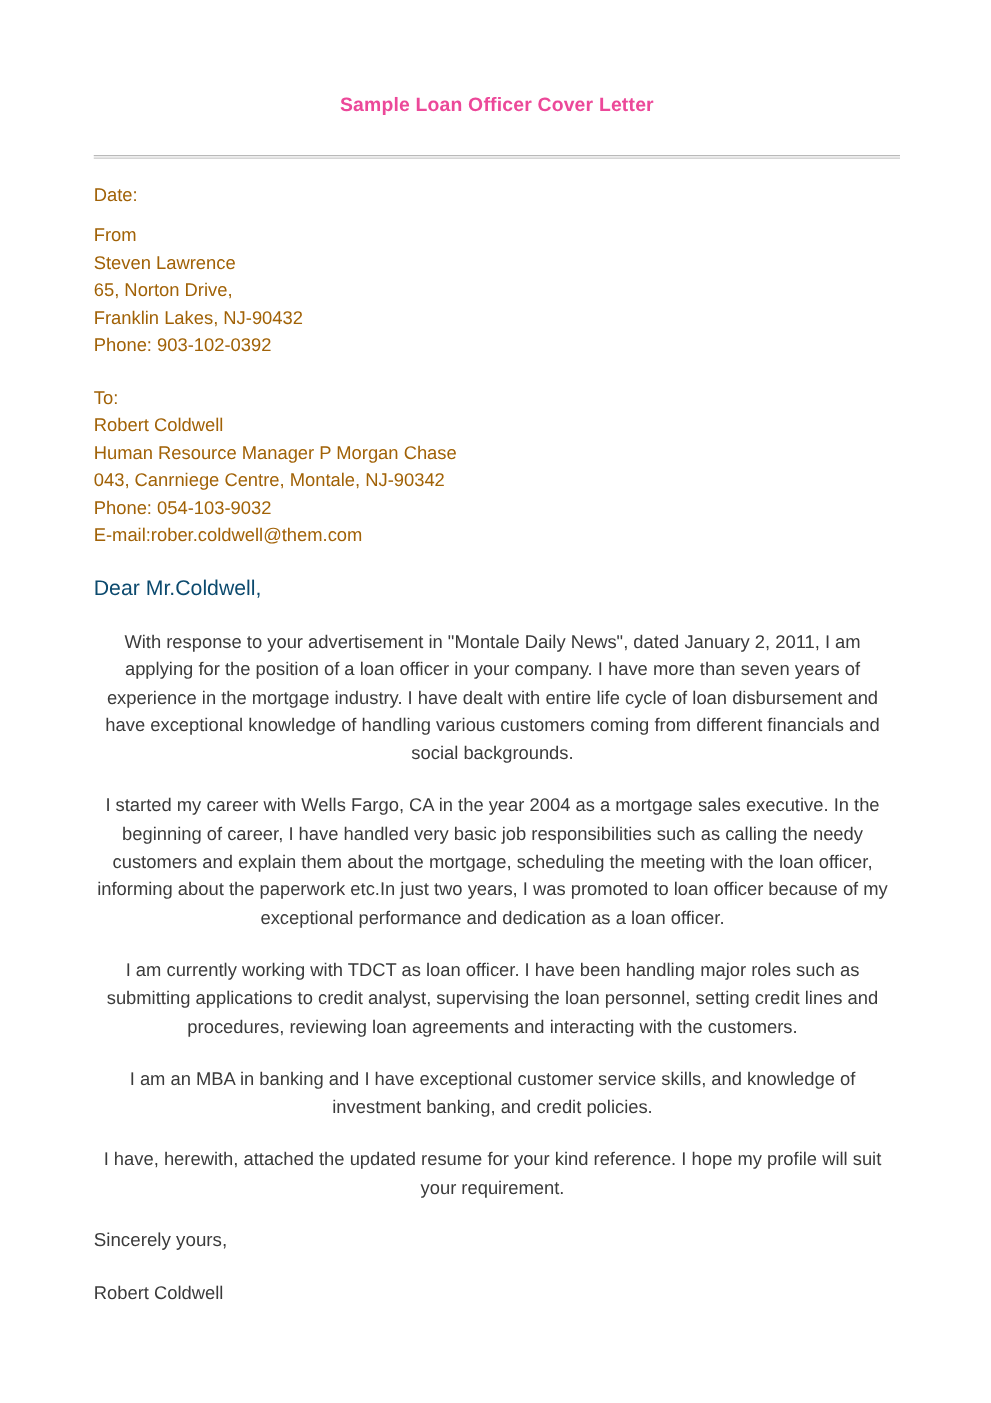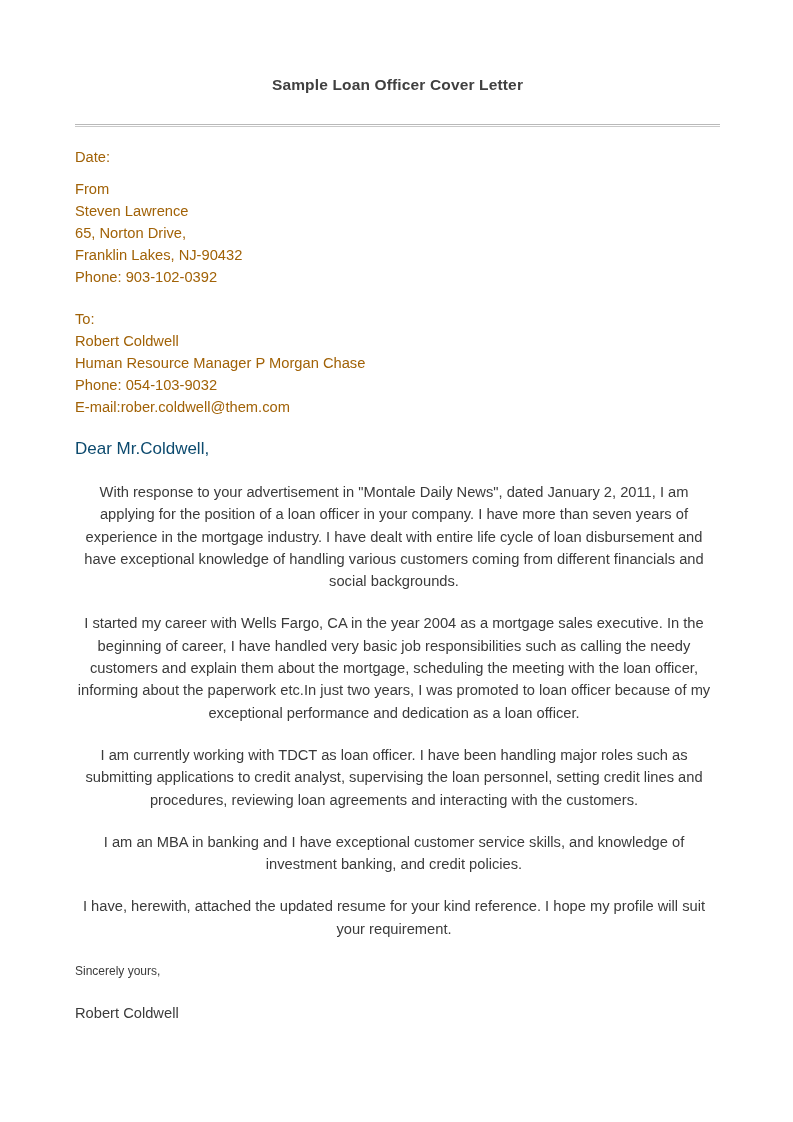--- a/index.html
+++ b/index.html
@@ -28,21 +28,21 @@
 
   
   .doc-title {
     position: absolute;
     left: 75px;
     top: 76px;
     width: 645px;
     text-align: center;
     font-size: 15.5px;
     font-weight: bold;
-    color: #404040;
+    color: #ec4899;
     letter-spacing: 0.15px;
     line-height: 1.2;
   }
 
   
   .title-rule {
     position: absolute;
     left: 75px;
     top: 124px;
     width: 645px;
@@ -80,21 +80,21 @@
   }
 
   .salutation {
     font-size: 17px;
     line-height: 22px;
     color: #0c4a6e;
     margin: 0 0 21px 0;
   }
 
   .closing {
-    font-size: 12px;
+    font-size: 15px;
     line-height: 22px;
     color: #3b3b3b;
     margin: 0 0 20px 0;
   }
 
   .signature {
     font-size: 14.7px;
     line-height: 22px;
     color: #3b3b3b;
     margin: 0;
@@ -124,20 +124,21 @@
       <div class="line">Steven Lawrence</div>
       <div class="line">65, Norton Drive,</div>
       <div class="line">Franklin Lakes, NJ-90432</div>
       <div class="line">Phone: 903-102-0392</div>
     </div>
 
     <div class="block">
       <div class="line">To:</div>
       <div class="line">Robert Coldwell</div>
       <div class="line">Human Resource Manager P Morgan Chase</div>
+      <div class="line">043, Canrniege Centre, Montale, NJ-90342</div>
       <div class="line">Phone: 054-103-9032</div>
       <div class="line">E-mail:rober.coldwell@them.com</div>
     </div>
 
     <div class="salutation">Dear Mr.Coldwell,</div>
 
     <p class="para">With response to your advertisement in "Montale Daily News", dated January 2, 2011, I am applying for the position of a loan officer in your company. I have more than seven years of experience in the mortgage industry. I have dealt with entire life cycle of loan disbursement and have exceptional knowledge of handling various customers coming from different financials and social backgrounds.</p>
 
     <p class="para">I started my career with Wells Fargo, CA in the year 2004 as a mortgage sales executive. In the beginning of career, I have handled very basic job responsibilities such as calling the needy customers and explain them about the mortgage, scheduling the meeting with the loan officer, informing about the paperwork etc.In just two years, I was promoted to loan officer because of my exceptional performance and dedication as a loan officer.</p>
 

